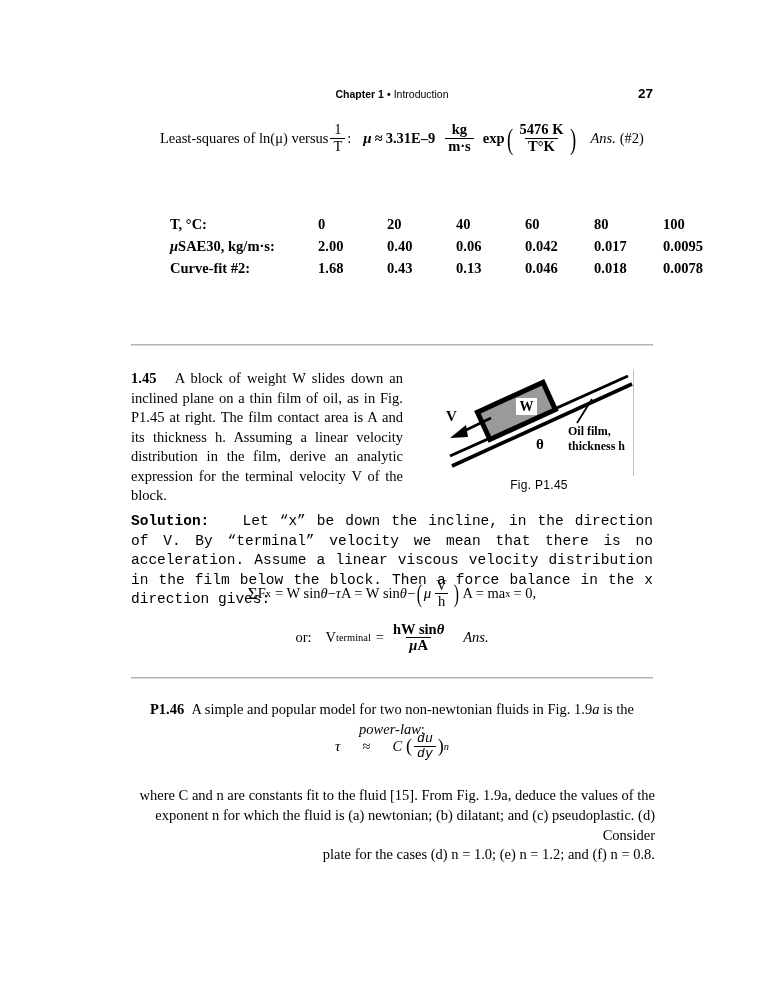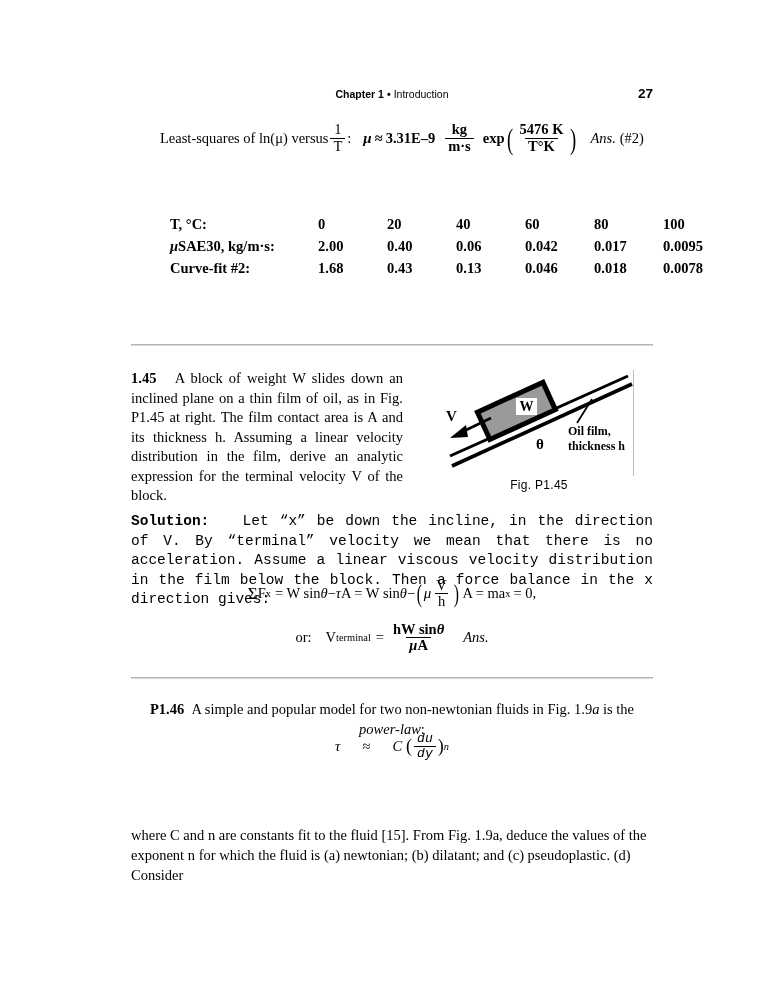--- a/index.html
+++ b/index.html
@@ -367,18 +367,19 @@
       <span style="font-size:18px">(</span>
       <span class="frac it small">
         <span class="num">du</span>
         <span class="den">dy</span>
       </span>
       <span style="font-size:18px">)</span>
         <span class="sup it">n</span>
     </span>
   </div>
 
-  <div class="para" style="left:131px; top:786px; width:524px; text-align:left; line-height:19.8px;margin-top:40px;">
+  <div class="para" style="left:131px; top:786px; width:524px; text-align:right; line-height:19.8px;">
     <div>where C and n are constants fit to the fluid [15].  From Fig. 1.9a, deduce the values of the</div>
     <div>exponent n for which the fluid is (a) newtonian; (b) dilatant; and (c) pseudoplastic.  (d) Consider</div>
+    <div>plate for the cases (d) n = 1.0; (e) n = 1.2; and (f) n = 0.8.</div>
   </div>
 
 </div>
 
 </body></html>

